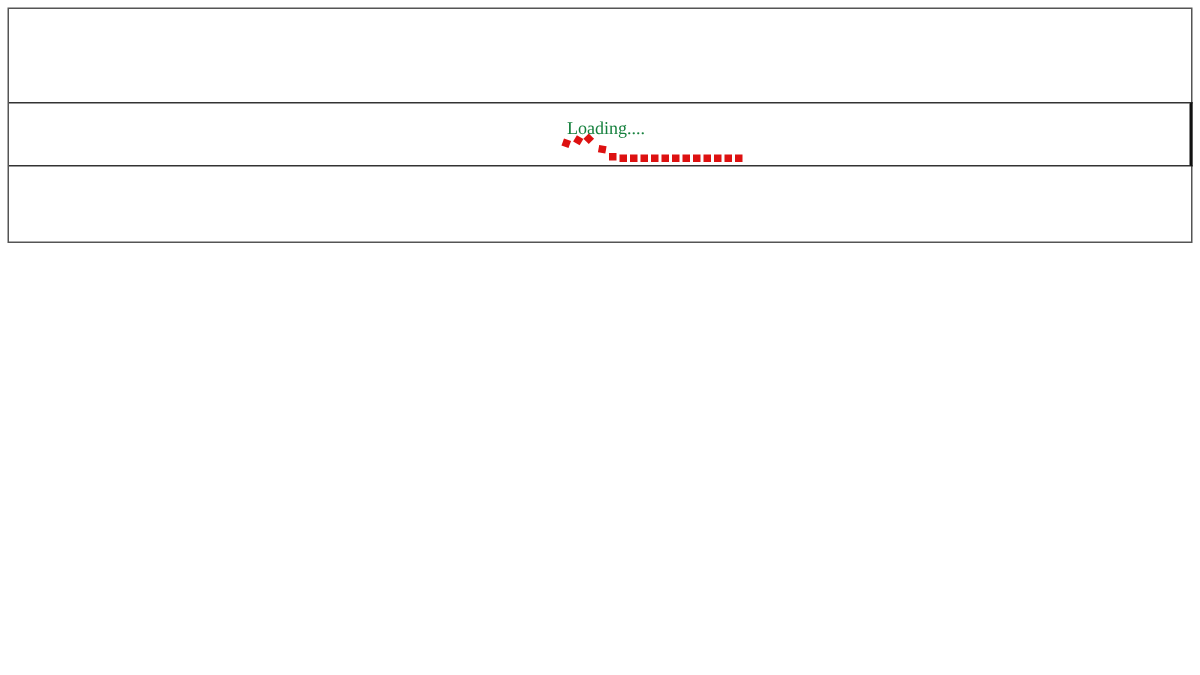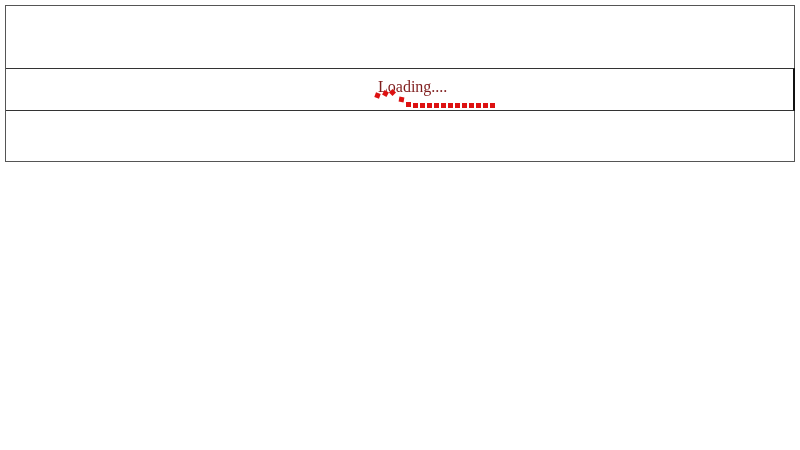--- a/index.html
+++ b/index.html
@@ -6,21 +6,21 @@
     body { width: 800px; height: 450px; position: relative; font-family: "Liberation Serif", serif; }
     .outer {
       position: absolute; left: 5px; top: 5px; width: 788px; height: 155px;
       border: 1px solid #555555;
     }
     .row {
       position: absolute; left: 0px; top: 62px; width: 787px; height: 41px;
       border-top: 1px solid #333333; border-bottom: 1px solid #333333; border-right: 2px solid #111111;
     }
     .loading-text {
-      position: absolute; left: 372px; top: 9px; font-size: 16px; color: #7f1d1d;
+      position: absolute; left: 372px; top: 9px; font-size: 12px; color: #15803d;
     }
     .dot {
       position: absolute; width: 5px; height: 5px; background: #dd1111;
     }
   </style>
 </head>
 <body>
 
 <div class="outer">
   <div class="row">

